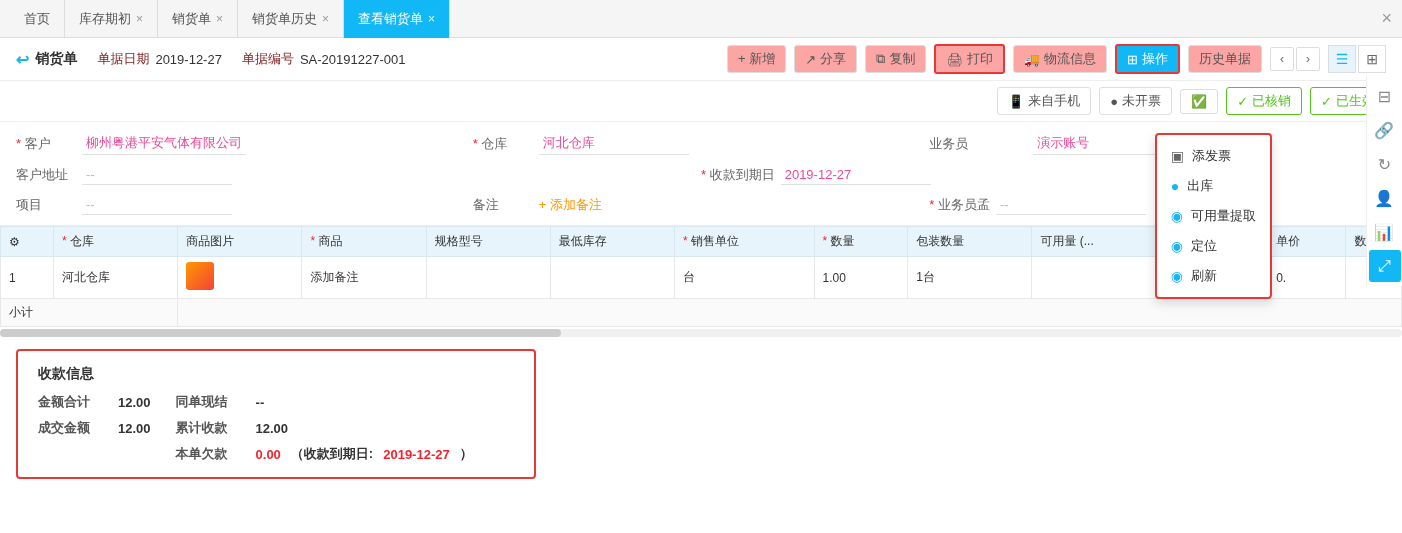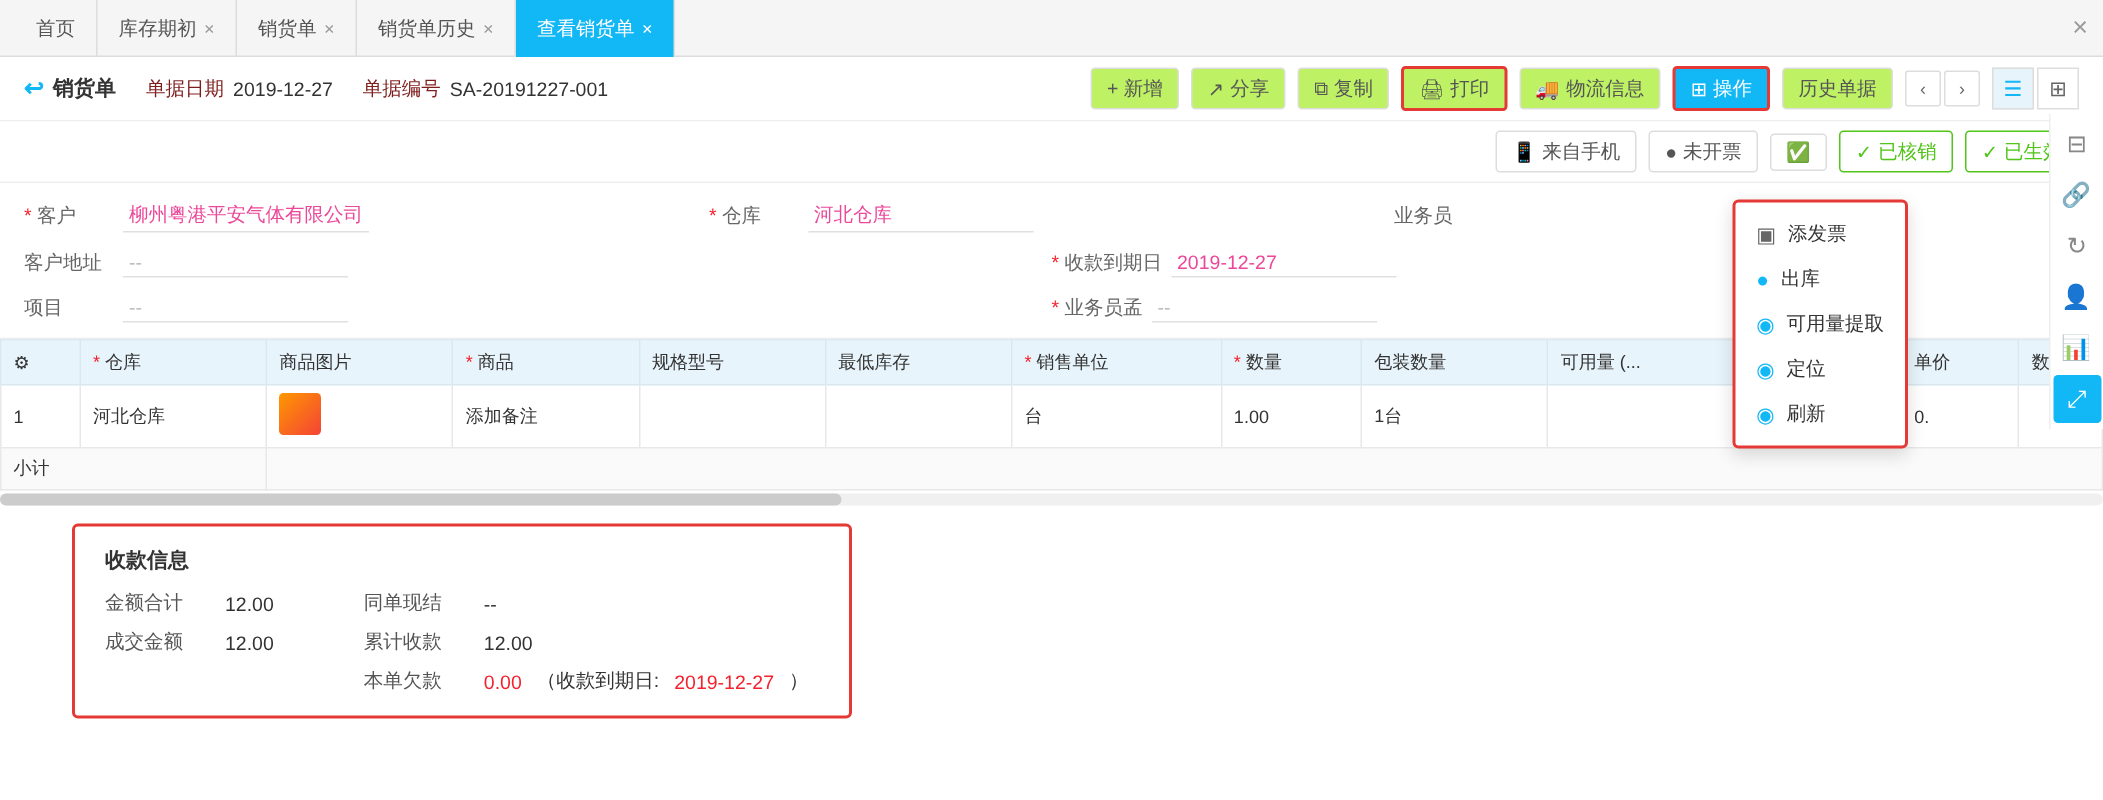--- a/index.html
+++ b/index.html
@@ -38,21 +38,21 @@
       font-size: 14px; font-weight: bold; color: #333;
     }
     .doc-title-icon { color: #12b7f5; font-size: 16px; }
     .doc-meta { display: flex; align-items: center; gap: 20px; flex: 1; }
     .doc-meta-item { display: flex; align-items: center; gap: 6px; font-size: 13px; color: #555; }
     .doc-meta-label { color: #7f1d1d; }
     .doc-meta-value { color: #333; }
     .toolbar-btn {
       display: flex; align-items: center; gap: 4px;
       padding: 4px 10px; border: 1px solid #ddd; border-radius: 3px;
-      background: #bef264; cursor: pointer; font-size: 13px; color: #555;
+      background: #fca5a5; cursor: pointer; font-size: 13px; color: #555;
       white-space: nowrap;
     }
     .toolbar-btn.active-op { background: #12b7f5; color: #fff; border-color: #e53935; border: 2px solid #e53935; }
 
     .header-row {
       display: flex; align-items: center; justify-content: space-between;
       padding: 6px 16px; border-bottom: 1px solid #eee;
     }
     .header-left { display: flex; align-items: center; gap: 20px; }
     .header-right { display: flex; align-items: center; gap: 8px; }
@@ -97,27 +97,27 @@
       padding: 5px 8px; border: 1px solid #e8e8e8;
       background: #fff; color: #333;
     }
     td.subtotal { background: #fafafa; }
     .product-thumb {
       width: 28px; height: 28px; background: linear-gradient(135deg, #ff9800, #f44336);
       display: inline-block; border-radius: 3px;
     }
 
     
-    .bottom-section { display: flex; gap: 0; padding: 0; margin-left: 32px; }
+    .bottom-section { display: flex; gap: 0; padding: 0; }
     .payment-info {
       border: 2px solid #e53935; border-radius: 4px; padding: 14px 20px;
       margin: 10px 16px; min-width: 520px;
     }
     .payment-title { font-weight: bold; font-size: 14px; margin-bottom: 10px; }
-    .payment-rows { display: flex; gap: 60px; }
+    .payment-rows { display: flex; gap: 25px; font-weight: bold; }
     .payment-col { display: flex; flex-direction: column; gap: 8px; }
     .payment-row { display: flex; align-items: center; gap: 10px; }
     .payment-label { color: #555; min-width: 70px; }
     .payment-value { color: #333; }
     .payment-value.red { color: #f5222d; }
 
     
     .dropdown-menu {
       position: absolute;
       top: 95px; right: 130px;
@@ -285,36 +285,41 @@
       <div class="form-field" style="flex:2;">
         <span class="form-label required">客户</span>
         <span class="form-value">柳州粤港平安气体有限公司</span>
       </div>
       <div class="form-field" style="flex:2;">
         <span class="form-label required">仓库</span>
         <span class="form-value">河北仓库</span>
       </div>
       <div class="form-field" style="flex:2;gap:44px;">
         <span class="form-label">业务员</span>
+        <span class="form-value">演示账号</span>
       </div>
     </div>
     <div class="form-row">
       <div class="form-field" style="flex:2;">
         <span class="form-label">客户地址</span>
         <span class="form-value empty">--</span>
       </div>
       <div class="form-field" style="flex:2;">
         <span class="form-label required">收款到期日</span>
         <span class="form-value">2019-12-27</span>
       </div>
     </div>
     <div class="form-row">
       <div class="form-field" style="flex:2;">
         <span class="form-label">项目</span>
         <span class="form-value empty">--</span>
+      </div>
+      <div class="form-field" style="flex:2;">
+        <span class="form-label">备注</span>
+        <span class="add-note">添加备注</span>
       </div>
       <div class="form-field" style="flex:2;">
         <span class="form-label required">业务员孟</span>
         <span class="form-value empty">--</span>
       </div>
     </div>
   </div>
 
   <div class="table-wrapper">
     <table>

